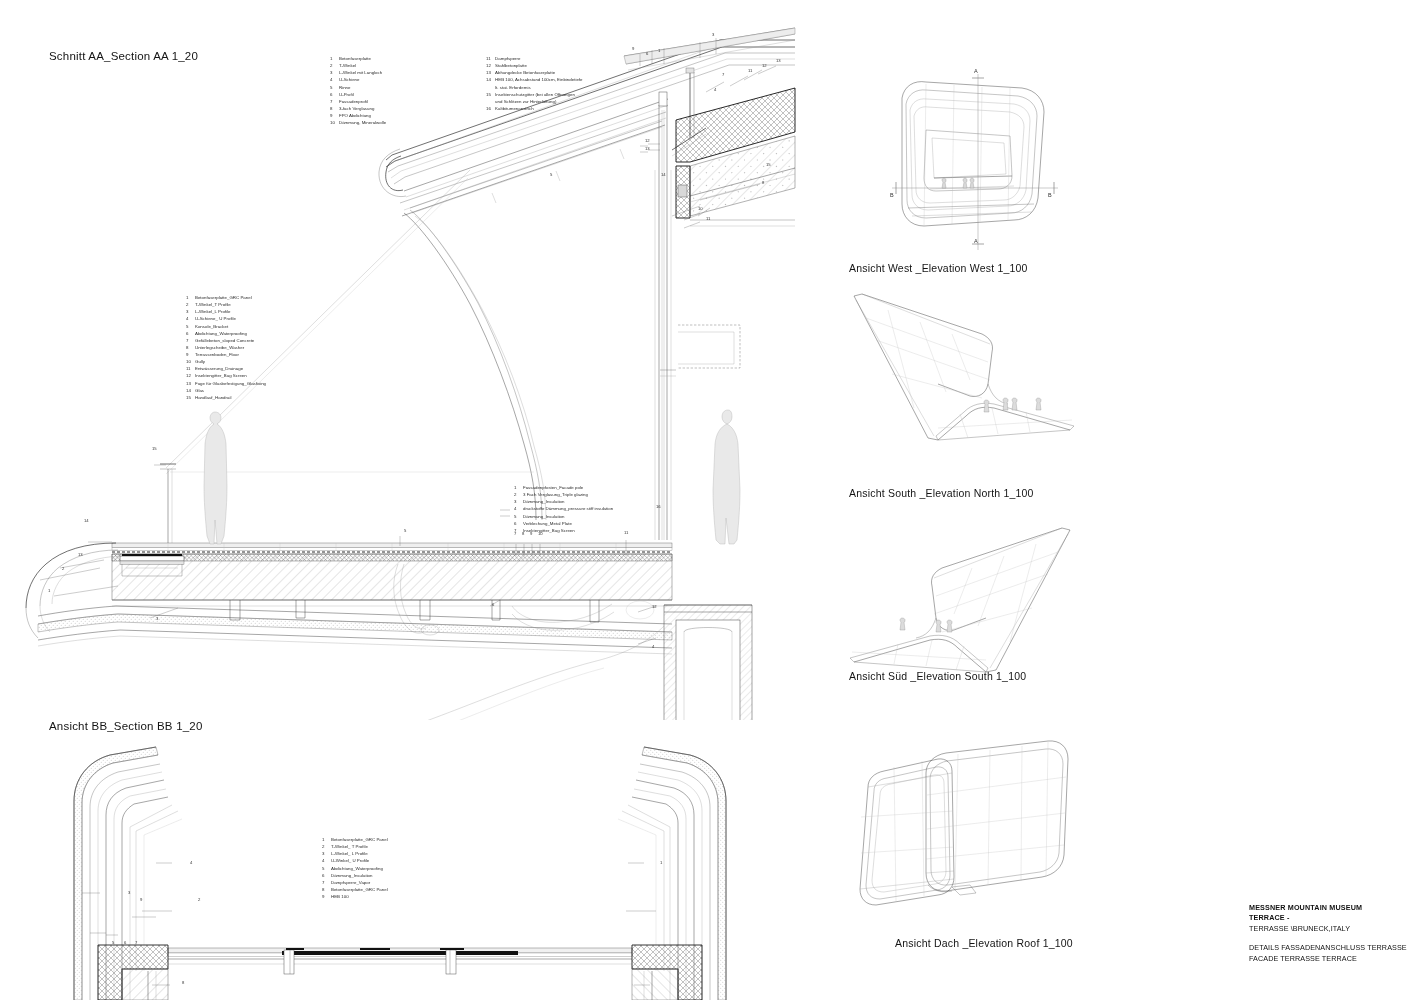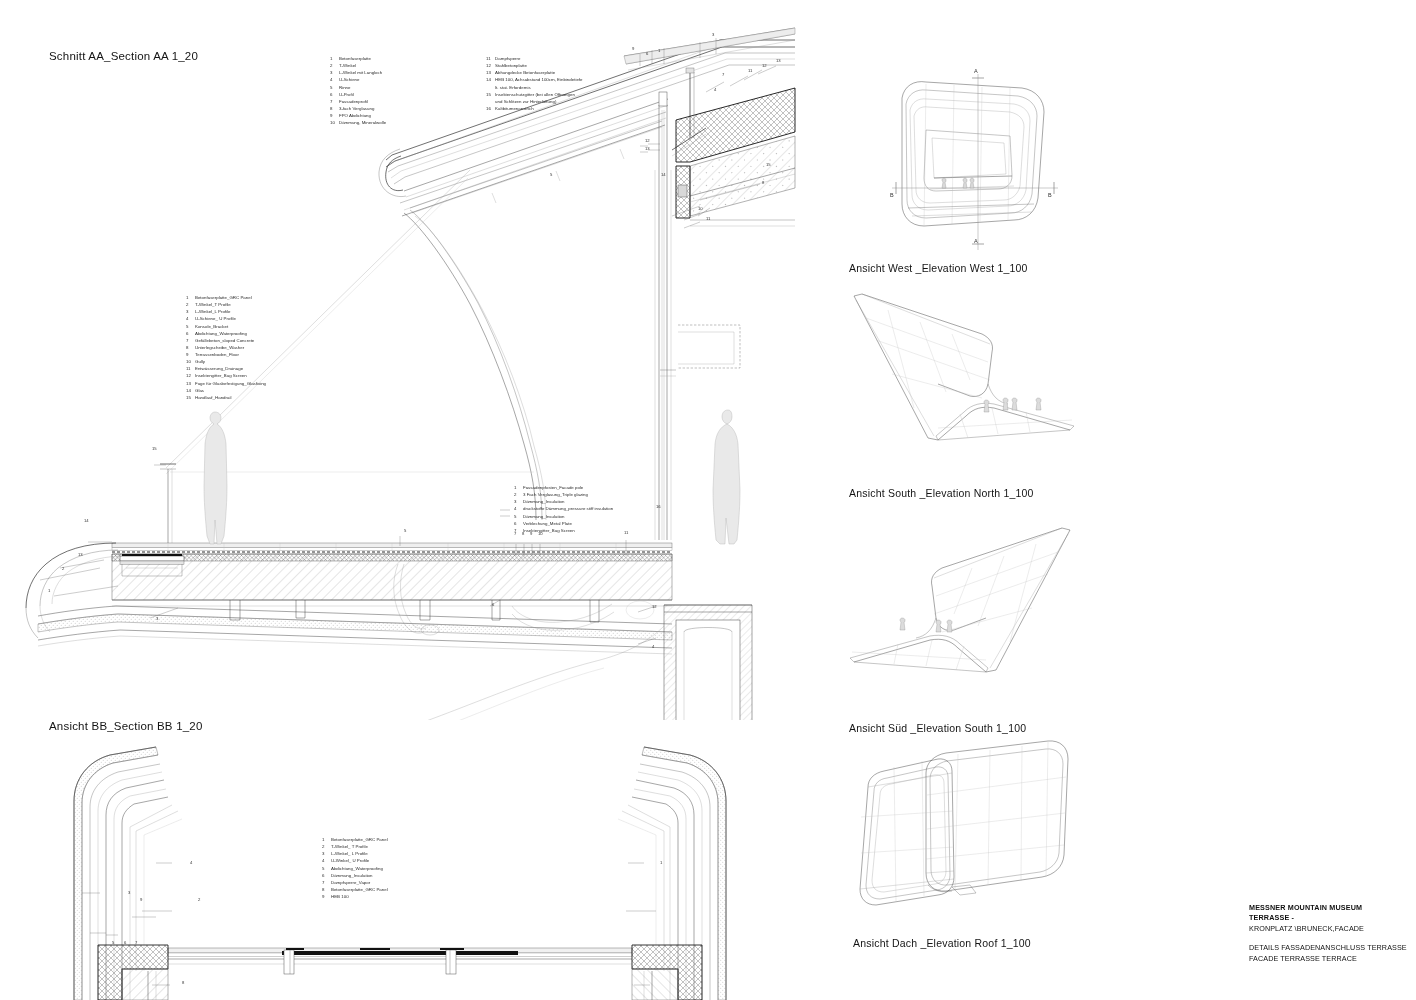--- a/index.html
+++ b/index.html
@@ -759,21 +759,21 @@
         <path class="lnvl" d="M96,138 L230,130"></path>
         <path class="ln2" d="M146,96 C150,108 156,114 166,116"></path>
       </g>
     </g>
     <g fill="#dcdcdc" stroke="#8f8f8f" stroke-width="0.35">
       <path d="M60,96 C59,96 58,97 58,98 C58,99 59,100 59,100 L58,108 L63,108 L62,100 C63,100 63,99 63,98 C63,97 62,96 60,96 Z"></path>
       <path d="M96,98 C95,98 94,99 94,100 C94,101 95,102 95,102 L94,110 L99,110 L98,102 C99,102 99,101 99,100 C99,99 98,98 96,98 Z"></path>
       <path d="M107,98 C106,98 105,99 105,100 C105,101 106,102 106,102 L105,110 L110,110 L109,102 C110,102 110,101 110,100 C110,99 109,98 107,98 Z"></path>
     </g>
   </svg>
-  <div class="elev-title" style="left:849px;top:722px;">Ansicht Süd _Elevation South  1_100</div>
+  <div class="elev-title" style="left:849px;top:670px;">Ansicht Süd _Elevation South  1_100</div>
 
   <svg style="left:842px;top:737px;" width="240" height="185" viewBox="0 0 240 185">
     <g class="ln">
 
       <path d="M26,50 C26,42 32,36 42,34 L96,22 C104,21 110,26 110,34
                L112,140 C112,150 106,157 96,158 L34,168
                C24,168 18,162 18,152 Z"></path>
       <path class="ln2" d="M32,54 C32,47 37,42 45,41 L94,30 C101,29 106,33 106,40
                L108,138 C108,146 103,152 95,153 L38,162 C29,162 24,157 24,148 Z"></path>
       <path class="lnl" d="M38,58 C38,52 42,48 49,47 L92,38 C98,37 102,40 102,46
@@ -799,24 +799,24 @@
       <path class="lnvl" d="M19,116 L112,110"></path>
 
       <path class="ln2" d="M86,148 C92,154 100,156 110,154"></path>
       <path class="ln2" d="M110,150 L128,148 L134,156 L118,158 Z"></path>
       <path class="lnl" d="M84,136 L112,134"></path>
 
       <path class="lnl" d="M26,50 L110,36"></path>
       <path class="lnl" d="M18,152 L112,142"></path>
     </g>
   </svg>
-  <div class="elev-title" style="left:853px;top:937px;">Ansicht Dach _Elevation Roof  1_100</div>
+  <div class="elev-title" style="left:895px;top:937px;">Ansicht Dach _Elevation Roof  1_100</div>
 
   <div class="tblock" style="left:1249px;top:903px;">
     <div class="b">MESSNER MOUNTAIN MUSEUM</div>
-    <div class="b">TERRASSE -</div>
-    <div class="n">KRONPLATZ \BRUNECK,FACADE</div>
+    <div class="b">TERRACE -</div>
+    <div class="n">TERRASSE \BRUNECK,ITALY</div>
     <div class="gap"></div>
     <div class="n">DETAILS FASSADENANSCHLUSS TERRASSE</div>
     <div class="n">FACADE TERRASSE TERRACE</div>
   </div>
 
 </div>
 
 </body></html>

